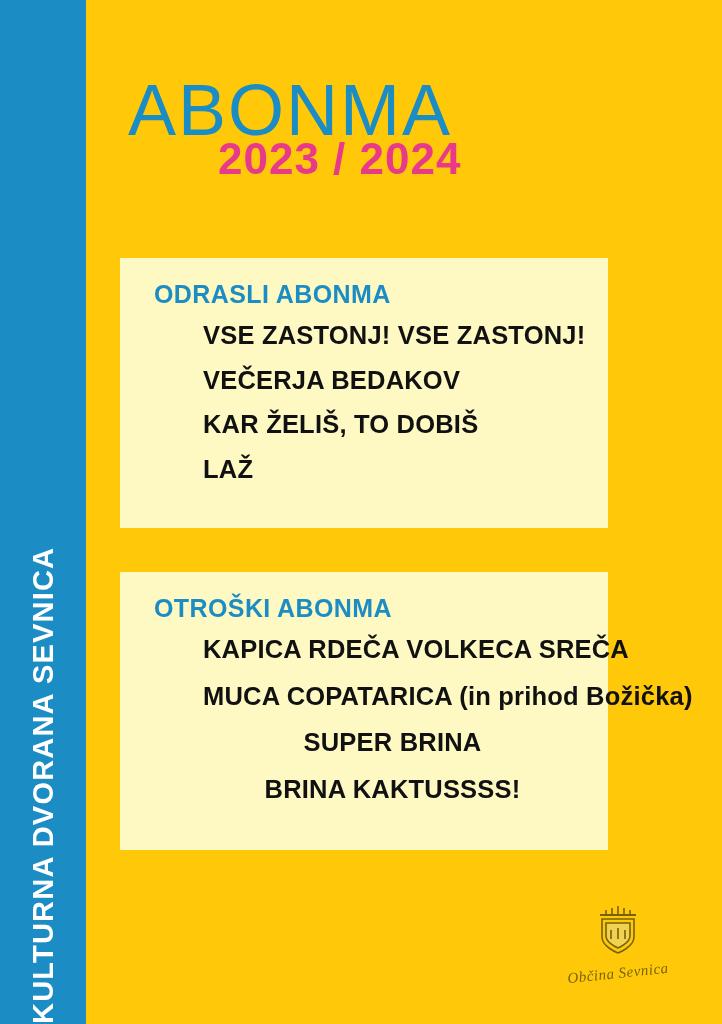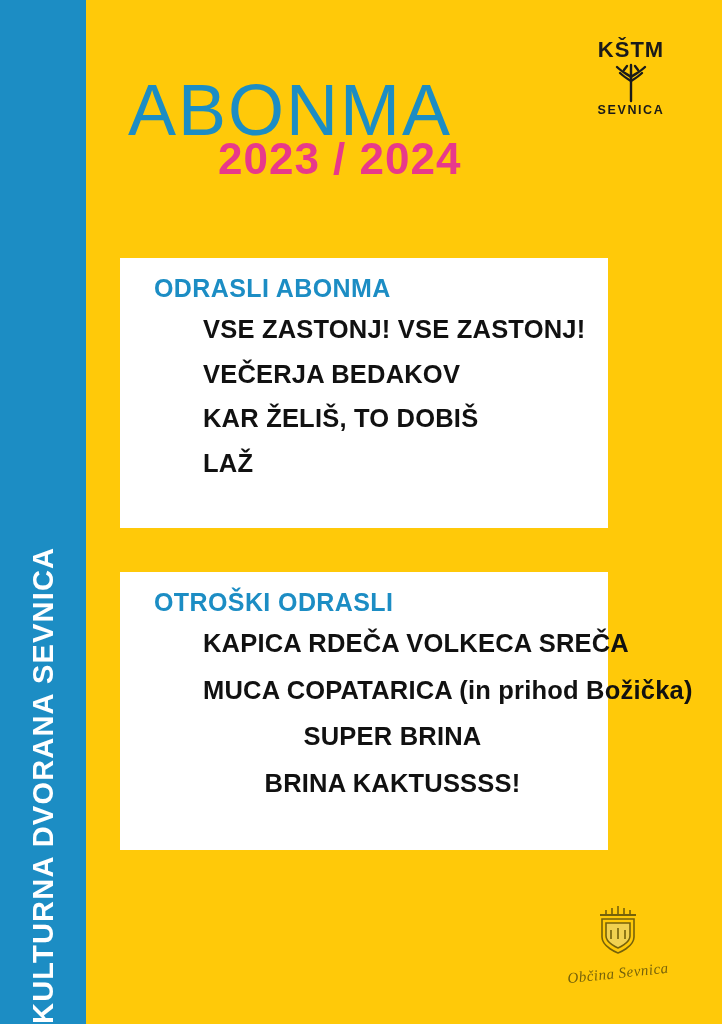--- a/index.html
+++ b/index.html
@@ -98,23 +98,23 @@
     font-size: 12.5px;
     font-weight: bold;
     letter-spacing: 1.6px;
   }
 
   
   .panel {
     position: absolute;
     left: 120px;
     width: 488px;
-    background: #ffffff;
+    background: #fef9c3;
     box-sizing: border-box;
-    padding: 16px 26px 26px 26px;
+    padding: 22px 26px 26px 26px;
   }
   .panel-1 { top: 258px; height: 270px; }
   .panel-2 { top: 572px; height: 278px; }
 
   .panel-heading {
     color: #1C8DC4;
     font-size: 25px;
     font-weight: bold;
     letter-spacing: 0.4px;
     margin: 0 0 14px 8px;
@@ -162,52 +162,34 @@
 <body>
 
 <div class="side-stripe">
   <div class="side-stripe-text">KULTURNA DVORANA SEVNICA</div>
 </div>
 
 <div class="header">
   <div class="title-main">ABONMA</div>
   <div class="title-year">2023 / 2024</div>
 
-  <div class="logo-kstm">
-    <div class="kstm-word">KŠTM</div>
-    <div class="kstm-mark">
-      <svg width="40" height="42" viewBox="0 0 40 42" aria-hidden="true">
-        <g stroke="#1A1A1A" stroke-width="2.4" fill="none" stroke-linecap="round">
-          <path d="M20 40 L20 14"></path>
-          <path d="M20 16 C14 12, 10 10, 6 6"></path>
-          <path d="M20 16 C26 12, 30 10, 34 6"></path>
-          <path d="M20 20 C15 17, 12 15, 9 12"></path>
-          <path d="M20 20 C25 17, 28 15, 31 12"></path>
-          <path d="M20 13 L20 4"></path>
-          <path d="M13 9 L16 5"></path>
-          <path d="M27 9 L24 5"></path>
-        </g>
-      </svg>
-    </div>
-    <div class="kstm-sub">SEVNICA</div>
-  </div>
 </div>
 
 <div class="panel panel-1">
   <div class="panel-heading">ODRASLI ABONMA</div>
   <ul class="panel-list">
     <li>VSE ZASTONJ! VSE ZASTONJ!</li>
     <li>VEČERJA BEDAKOV</li>
     <li>KAR ŽELIŠ, TO DOBIŠ</li>
     <li>LAŽ</li>
   </ul>
 </div>
 
 <div class="panel panel-2">
-  <div class="panel-heading">OTROŠKI ODRASLI</div>
+  <div class="panel-heading">OTROŠKI ABONMA</div>
   <ul class="panel-list">
     <li>KAPICA RDEČA VOLKECA SREČA</li>
     <li>MUCA COPATARICA (in prihod Božička)</li>
     <li>SUPER BRINA</li>
     <li>BRINA KAKTUSSSS!</li>
   </ul>
 </div>
 
 <div class="crest">
   <div>

